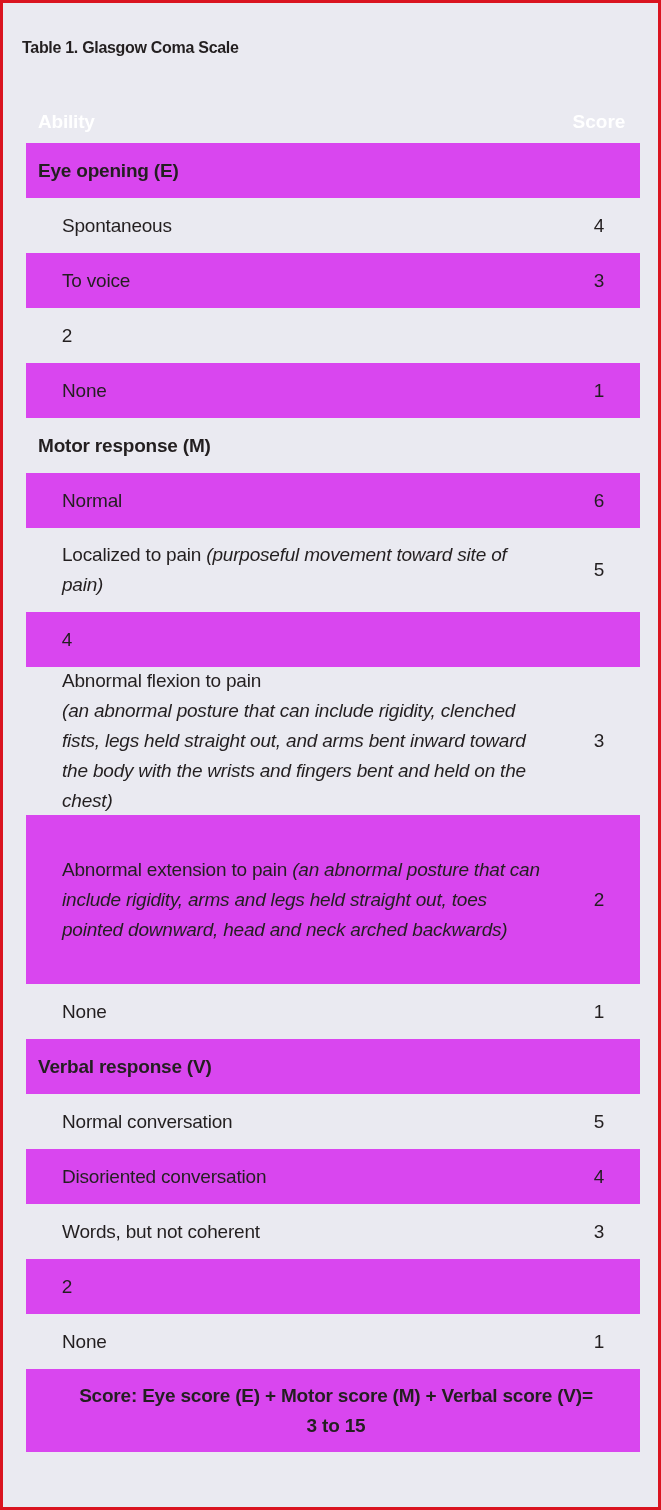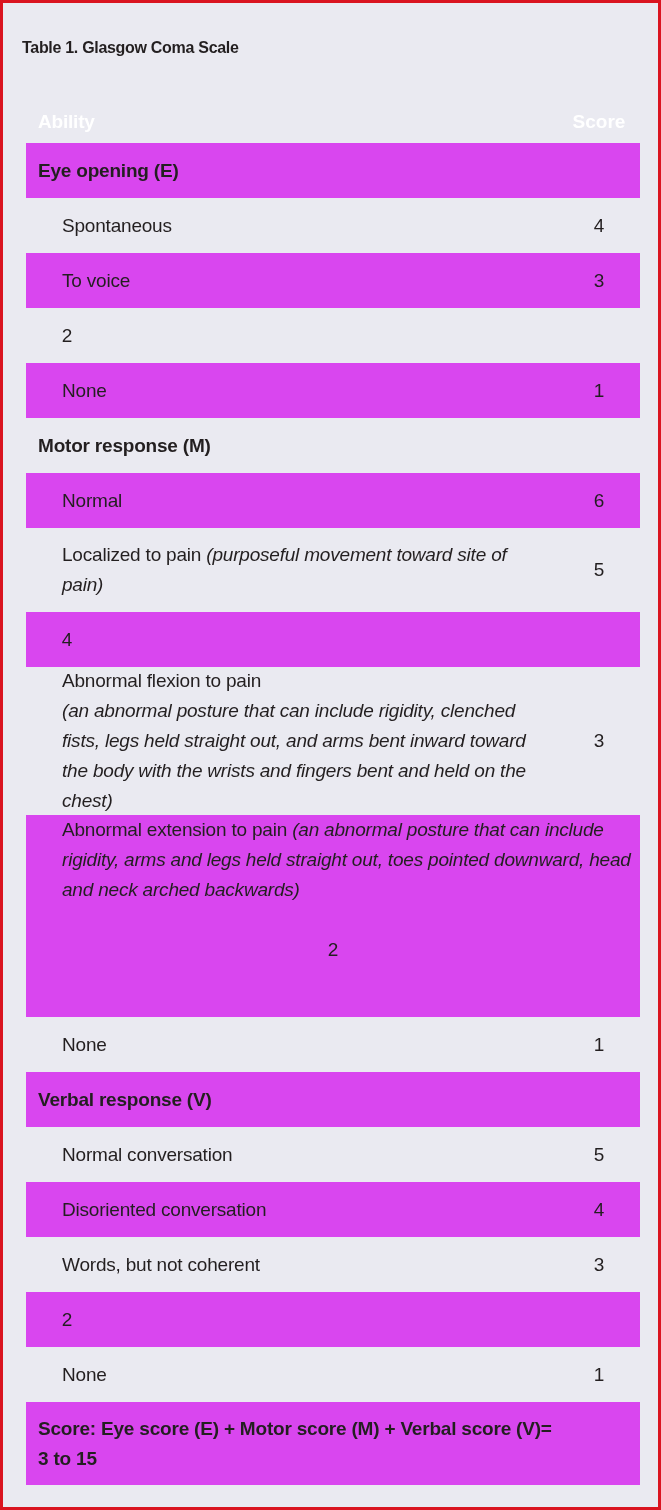--- a/index.html
+++ b/index.html
@@ -61,26 +61,27 @@
   }
   .thead .cell-score { font-size: 19px; }
 
   .dark  { background: #d946ef; }
   .light { background: transparent; }
 
   .category .cell-label { font-weight: bold; }
 
   .h1line { height: 55px; }
   .h2line { height: 84px; }
-  .h4line { height: 202px; flex-direction: column; }
+  .h4line { height: 169px; }
   .h5line { height: 148px; }
 
   .tfooter {
     height: 83px;
     font-weight: bold;
+    text-align: center;
   }
   .tfooter .cell-label { padding-left: 12px; }
 
   .it { font-style: italic; }
 </style>
 </head>
 <body>
 
 <div class="figure">
 

